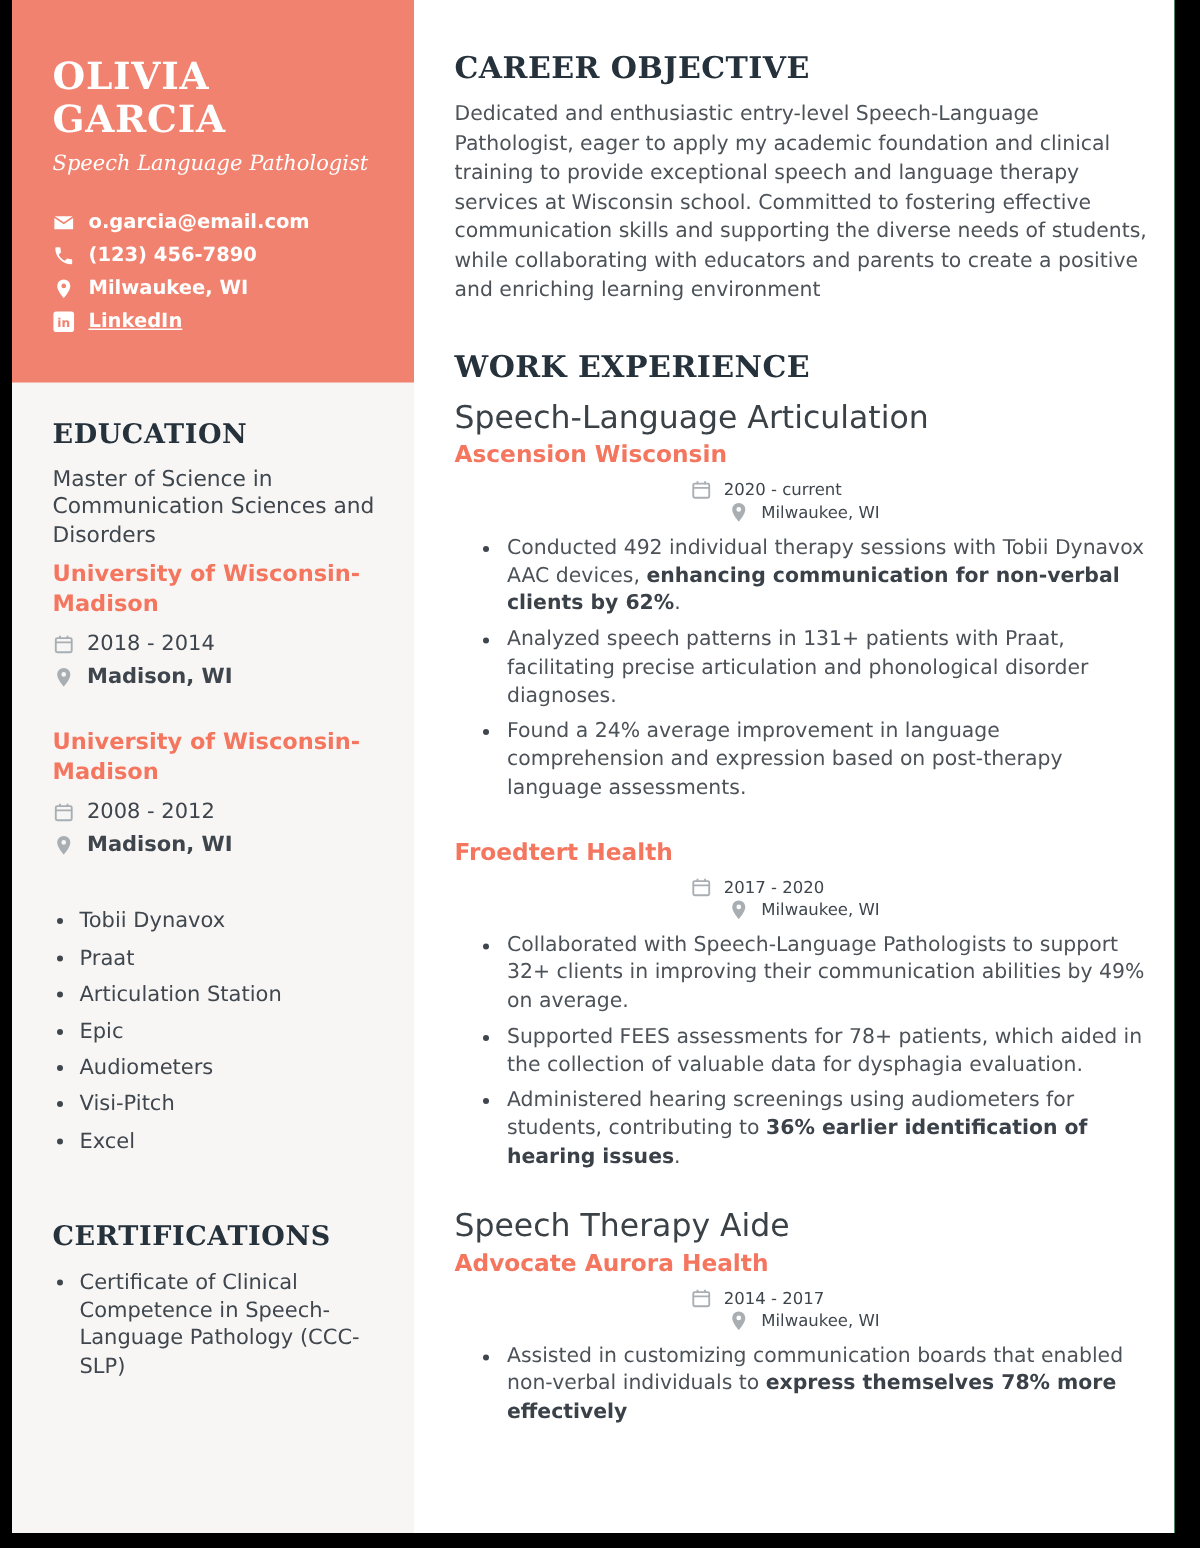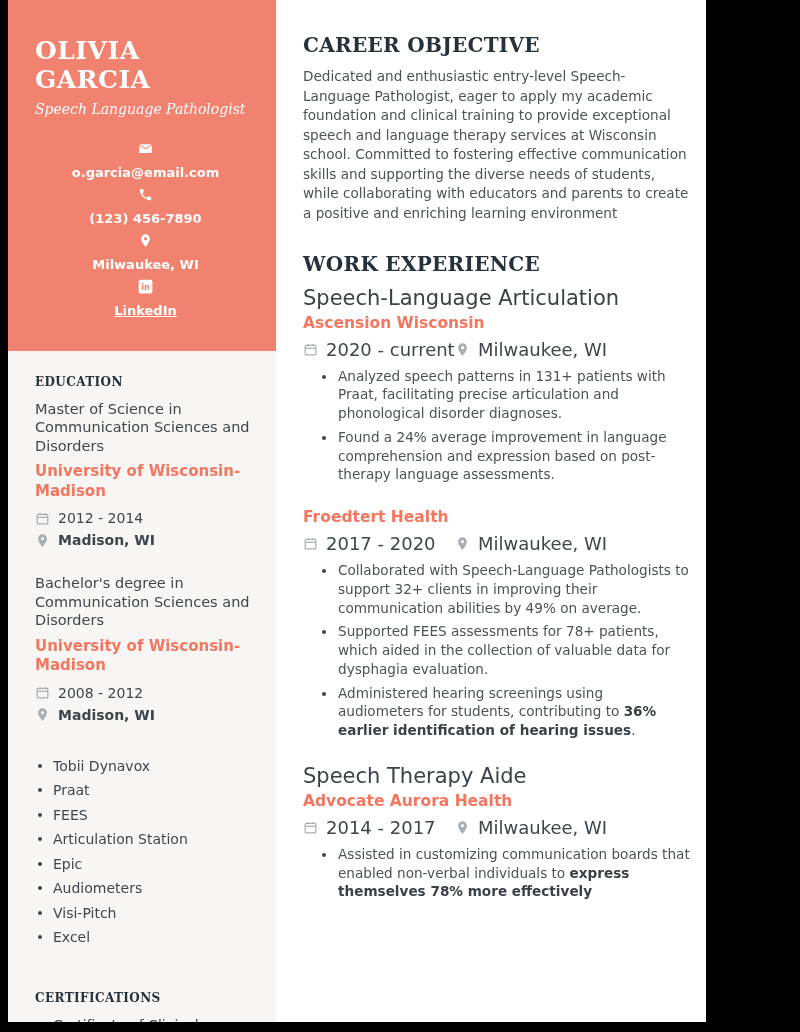--- a/index.html
+++ b/index.html
@@ -7,36 +7,36 @@
     --accent-text:#F4765F;
     --heading:#25313B;
     --body:#4C5258;
     --sidebar-bg:#F7F6F4;
     --icon-gray:#A9AEB3;
     --frame:#000000;
   }
   *{box-sizing:border-box;margin:0;padding:0;}
   html,body{width:800px;height:1032px;}
   body{background:var(--frame);position:relative;font-family:"DejaVu Sans",sans-serif;}
-  .page{position:absolute;left:8px;top:0;width:698px;height:1022px;background:#22c55e;display:flex;overflow:hidden;}
+  .page{position:absolute;left:8px;top:0;width:775px;height:1022px;background:#22c55e;display:flex;overflow:hidden;}
 
   
   .sidebar{width:268px;flex-shrink:0;background:var(--sidebar-bg);}
   .id-block{background:var(--accent-bg);color:#fff;padding:36px 20px 26px 27px;}
   .person-name{font-family:"DejaVu Serif",serif;font-size:25px;font-weight:700;letter-spacing:.5px;color:#fff;}
   .person-title{font-family:"DejaVu Serif",serif;font-style:italic;font-size:14px;line-height:1.25;margin-top:7px;font-weight:400;}
   .contact{list-style:none;margin-top:22px;}
-  .contact li{display:flex;align-items:center;gap:9px;margin-bottom:7px;font-size:13px;font-weight:700;flex-direction:column;}
+  .contact li{display:flex;align-items:center;gap:9px;margin-bottom:7px;font-size:13px;font-weight:700;}
   .contact .ic{width:15px;height:15px;display:inline-flex;flex-shrink:0;color:#fff;}
   .contact .ic svg{width:100%;height:100%;}
   .contact a{color:#fff;}
 
   .side-section{padding:0 22px 0 27px;}
   .side-section.first{margin-top:24px;}
-  h2.side-h{font-family:"DejaVu Serif",serif;font-size:12px;letter-spacing:.4px;color:var(--heading);margin-bottom:11px;}
+  h2.side-h{font-family:"DejaVu Serif",serif;font-size:18px;letter-spacing:.4px;color:var(--heading);margin-bottom:11px;}
 
   .edu-entry+.edu-entry{margin-top:26px;}
   .edu-degree{font-size:14.5px;line-height:1.28;color:#3F464D;margin-bottom:7px;}
   .edu-school{font-size:15px;line-height:1.3;font-weight:700;color:var(--accent-text);margin-bottom:9px;}
   .meta-line{display:flex;align-items:center;gap:8px;font-size:14px;color:#3E454C;margin-bottom:6px;}
   .meta-line .ic{width:15px;height:15px;display:inline-flex;flex-shrink:0;color:var(--icon-gray);}
   .meta-line .ic svg{width:100%;height:100%;}
   .meta-line .loc{font-weight:700;}
 
   .skills-section{margin-top:34px;}
@@ -46,21 +46,21 @@
   ul.dotlist li::before{content:"";position:absolute;left:3px;top:7px;width:4px;height:4px;border-radius:50%;background:#3F464D;}
 
   
   .main{flex:1;padding:33px 15px 0 27px;background:#fff;}
   h2.main-h{font-family:"DejaVu Serif",serif;font-size:20px;letter-spacing:.3px;color:var(--heading);margin-bottom:10px;}
   .objective-text{font-size:13.6px;line-height:1.44;color:var(--body);}
   .we-section{margin-top:28px;}
   .job+.job{margin-top:24px;}
   .job-title{font-size:21px;font-weight:400;color:#3A4147;margin-bottom:4px;}
   .job-company{font-size:15.5px;font-weight:700;color:var(--accent-text);margin-bottom:7px;}
-  .job-meta{display:flex;align-items:center;font-size:18px;color:#3E454C;margin-bottom:7px;}
+  .job-meta{display:flex;align-items:center;font-size:11px;color:#3E454C;margin-bottom:7px;flex-direction:column;}
   .job-meta .chunk{display:flex;align-items:center;gap:8px;}
   .job-meta .chunk.date{width:152px;}
   .job-meta .ic{width:15px;height:15px;display:inline-flex;flex-shrink:0;color:var(--icon-gray);}
   .job-meta .ic svg{width:100%;height:100%;}
   ul.bullets{list-style:none;margin-left:18px;}
   ul.bullets li{position:relative;padding-left:17px;font-size:13.6px;line-height:1.38;color:var(--body);margin-bottom:5px;}
   ul.bullets li::before{content:"";position:absolute;left:1px;top:8px;width:4px;height:4px;border-radius:50%;background:#3F464D;}
   ul.bullets .b{font-weight:700;color:#3A4148;}
 </style>
 </head>
@@ -118,33 +118,32 @@
             <div class="edu-school">University of Wisconsin-Madison</div>
             <div class="meta-line">
               <span class="ic">
                 <svg viewBox="0 0 24 24" fill="none" stroke="currentColor" stroke-width="2">
                   <rect x="3.5" y="5.5" width="17" height="15" rx="1.5"></rect>
                   <line x1="3.5" y1="10" x2="20.5" y2="10"></line>
                   <line x1="8" y1="3" x2="8" y2="6"></line>
                   <line x1="16" y1="3" x2="16" y2="6"></line>
                 </svg>
               </span>
-              <span>2012 - 2014</span>
+              <span>2018 - 2014</span>
             </div>
             <div class="meta-line">
               <span class="ic">
                 <svg viewBox="0 0 24 24">
                   <path fill="currentColor" d="M12 2a7 7 0 0 0-7 7c0 5.2 7 13 7 13s7-7.8 7-13a7 7 0 0 0-7-7zm0 9.5A2.5 2.5 0 1 1 14.5 9 2.5 2.5 0 0 1 12 11.5z"></path>
                 </svg>
               </span>
               <span class="loc">Madison, WI</span>
             </div>
           </div>
           <div class="edu-entry">
-            <div class="edu-degree">Bachelor's degree in Communication Sciences and Disorders</div>
             <div class="edu-school">University of Wisconsin-Madison</div>
             <div class="meta-line">
               <span class="ic">
                 <svg viewBox="0 0 24 24" fill="none" stroke="currentColor" stroke-width="2">
                   <rect x="3.5" y="5.5" width="17" height="15" rx="1.5"></rect>
                   <line x1="3.5" y1="10" x2="20.5" y2="10"></line>
                   <line x1="8" y1="3" x2="8" y2="6"></line>
                   <line x1="16" y1="3" x2="16" y2="6"></line>
                 </svg>
               </span>
@@ -159,21 +158,20 @@
               <span class="loc">Madison, WI</span>
             </div>
           </div>
         </div>
     </section>
 
     <section class="side-section skills-section">
       <ul class="dotlist" id="skills-list">
           <li>Tobii Dynavox</li>
           <li>Praat</li>
-          <li>FEES</li>
           <li>Articulation Station</li>
           <li>Epic</li>
           <li>Audiometers</li>
           <li>Visi-Pitch</li>
           <li>Excel</li>
         </ul>
     </section>
 
     <section class="side-section certs-section">
       <h2 class="side-h">CERTIFICATIONS</h2>
@@ -210,20 +208,21 @@
               <span class="chunk">
                 <span class="ic">
                   <svg viewBox="0 0 24 24">
                     <path fill="currentColor" d="M12 2a7 7 0 0 0-7 7c0 5.2 7 13 7 13s7-7.8 7-13a7 7 0 0 0-7-7zm0 9.5A2.5 2.5 0 1 1 14.5 9 2.5 2.5 0 0 1 12 11.5z"></path>
                   </svg>
                 </span>
                 <span>Milwaukee, WI</span>
               </span>
             </div>
             <ul class="bullets">
+              <li><span>Conducted 492 individual therapy sessions with Tobii Dynavox AAC devices, </span><span class="b">enhancing communication for non-verbal clients by 62%</span><span>.</span></li>
               <li><span>Analyzed speech patterns in 131+ patients with Praat, facilitating precise articulation and phonological disorder diagnoses.</span></li>
               <li><span>Found a 24% average improvement in language comprehension and expression based on post-therapy language assessments.</span></li>
             </ul>
           </div>
           <div class="job">
             <div class="job-company">Froedtert Health</div>
             <div class="job-meta">
               <span class="chunk date">
                 <span class="ic">
                   <svg viewBox="0 0 24 24" fill="none" stroke="currentColor" stroke-width="2">

